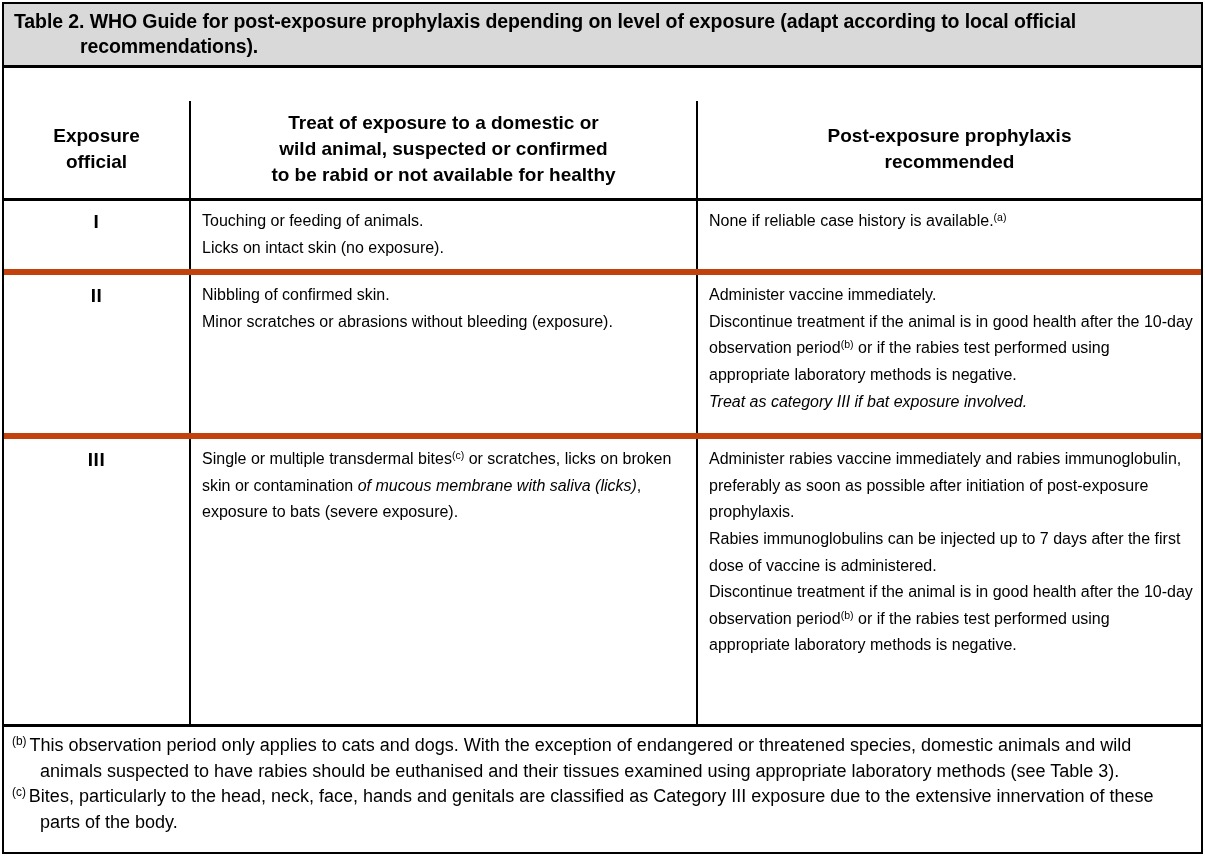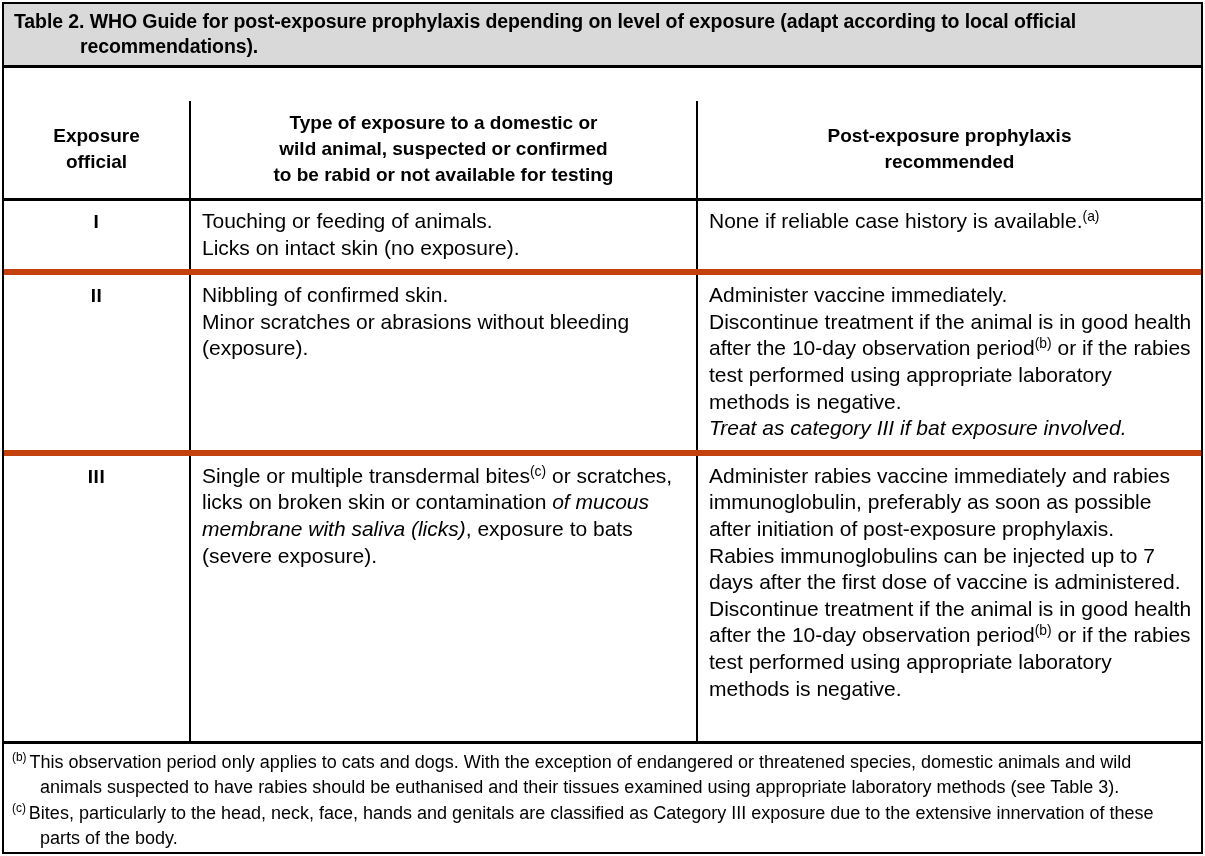--- a/index.html
+++ b/index.html
@@ -94,21 +94,21 @@
   .cat-cell {
     text-align: center;
     font-weight: bold;
     font-size: 19px;
     line-height: 27px;
     padding: 7px 4px 8px 4px;
     letter-spacing: 0.5px;
   }
 
   .body-cell {
-    font-size: 21px;
+    font-size: 16px;
     line-height: 26.6px;
     padding: 7px 8px 8px 11px;
   }
 
   .body-cell p {
     margin: 0;
   }
   .body-cell p.ital {
     font-style: italic;
   }
@@ -164,23 +164,23 @@
           <col class="c2">
           <col class="c3">
       </colgroup>
       <thead>
         <tr>
           <th>
             <span>Exposure</span><br>
             <span>official</span>
           </th>
           <th>
-            <span>Type of exposure to a domestic or</span><br>
+            <span>Treat of exposure to a domestic or</span><br>
             <span>wild animal, suspected or confirmed</span><br>
-            <span>to be rabid or not available for testing</span>
+            <span>to be rabid or not available for healthy</span>
           </th>
           <th>
             <span>Post-exposure prophylaxis</span><br>
             <span>recommended</span>
           </th>
         </tr>
       </thead>
       <tbody>
 
         <tr class="row-1">

